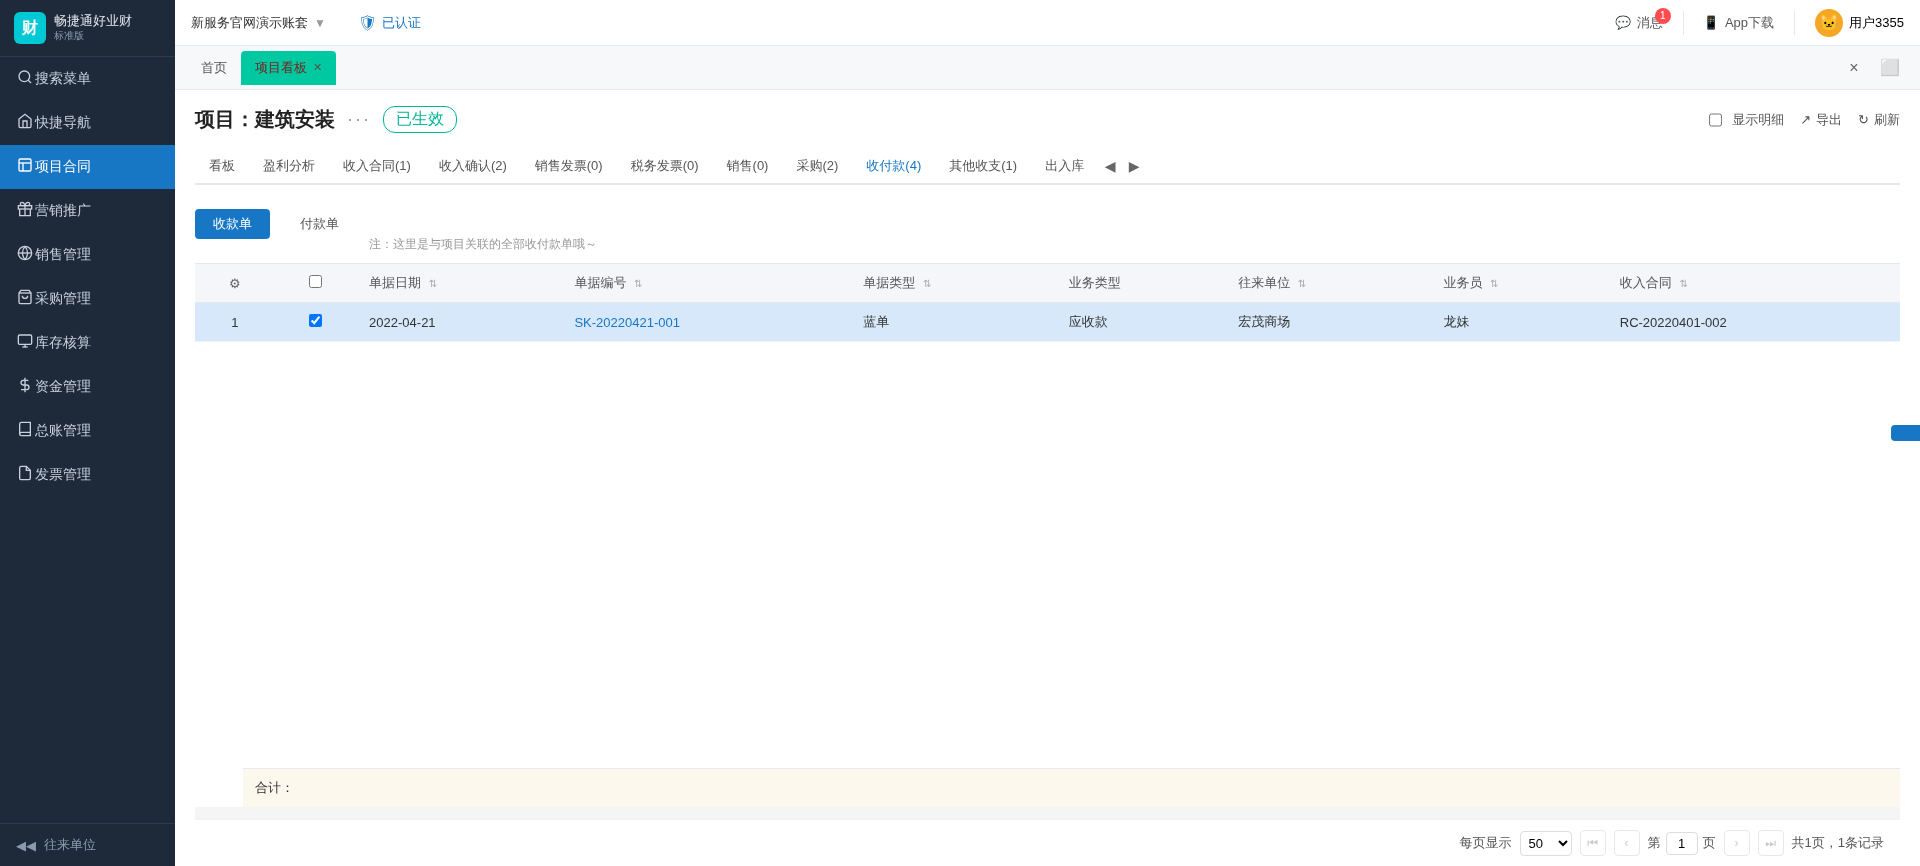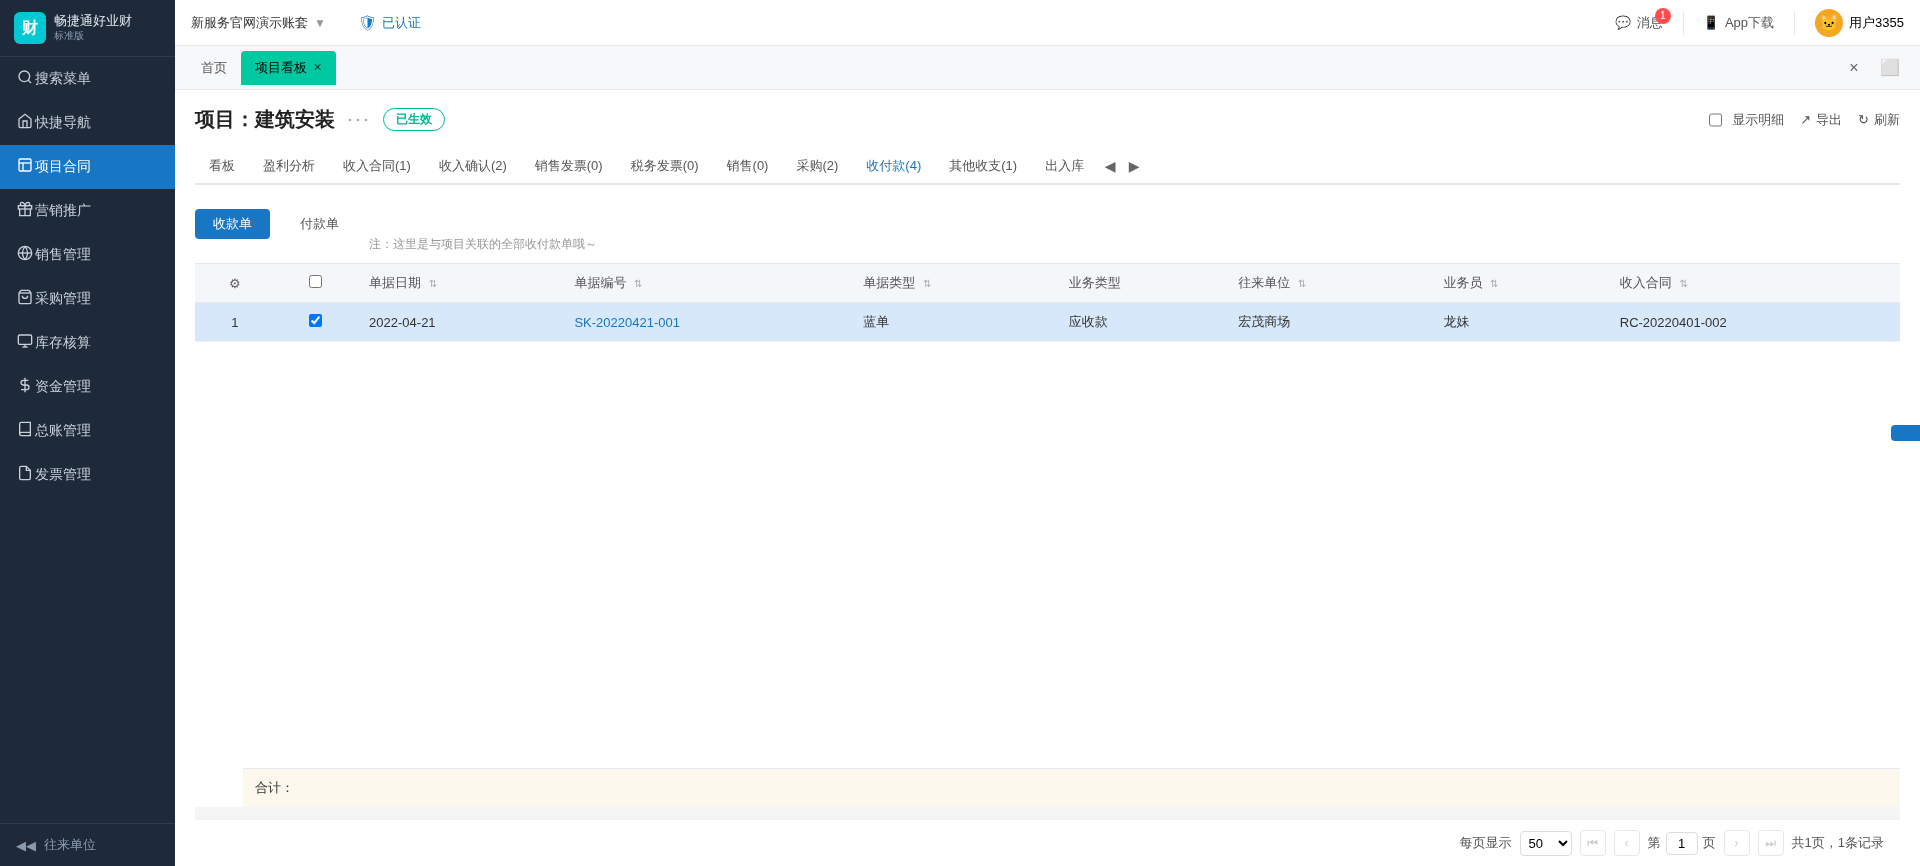--- a/index.html
+++ b/index.html
@@ -153,21 +153,21 @@
       display: flex;
       align-items: center;
       gap: 6px;
       border-radius: 4px 4px 0 0;
       cursor: pointer;
       font-size: 13px;
       color: #555;
     }
     .tabbar-tab.active {
       background: #00c8a0;
-      color: #000000;
+      color: #7f1d1d;
     }
     .tabbar-close {
       font-size: 11px;
       opacity: 0.7;
     }
     .tabbar-home {
       color: #555;
       font-size: 13px;
       padding: 0 10px;
       height: 34px;
@@ -210,22 +210,21 @@
       color: #999;
       font-size: 18px;
       cursor: pointer;
       letter-spacing: 2px;
     }
     .project-status-badge {
       border: 1px solid #00b894;
       color: #00b894;
       border-radius: 12px;
       padding: 2px 12px;
-      font-size: 12px;
-      font-weight: bold;
+      font-size: 16px;
     }
     .project-actions {
       margin-left: auto;
       display: flex;
       align-items: center;
       gap: 16px;
     }
     .project-action-btn {
       display: flex;
       align-items: center;

